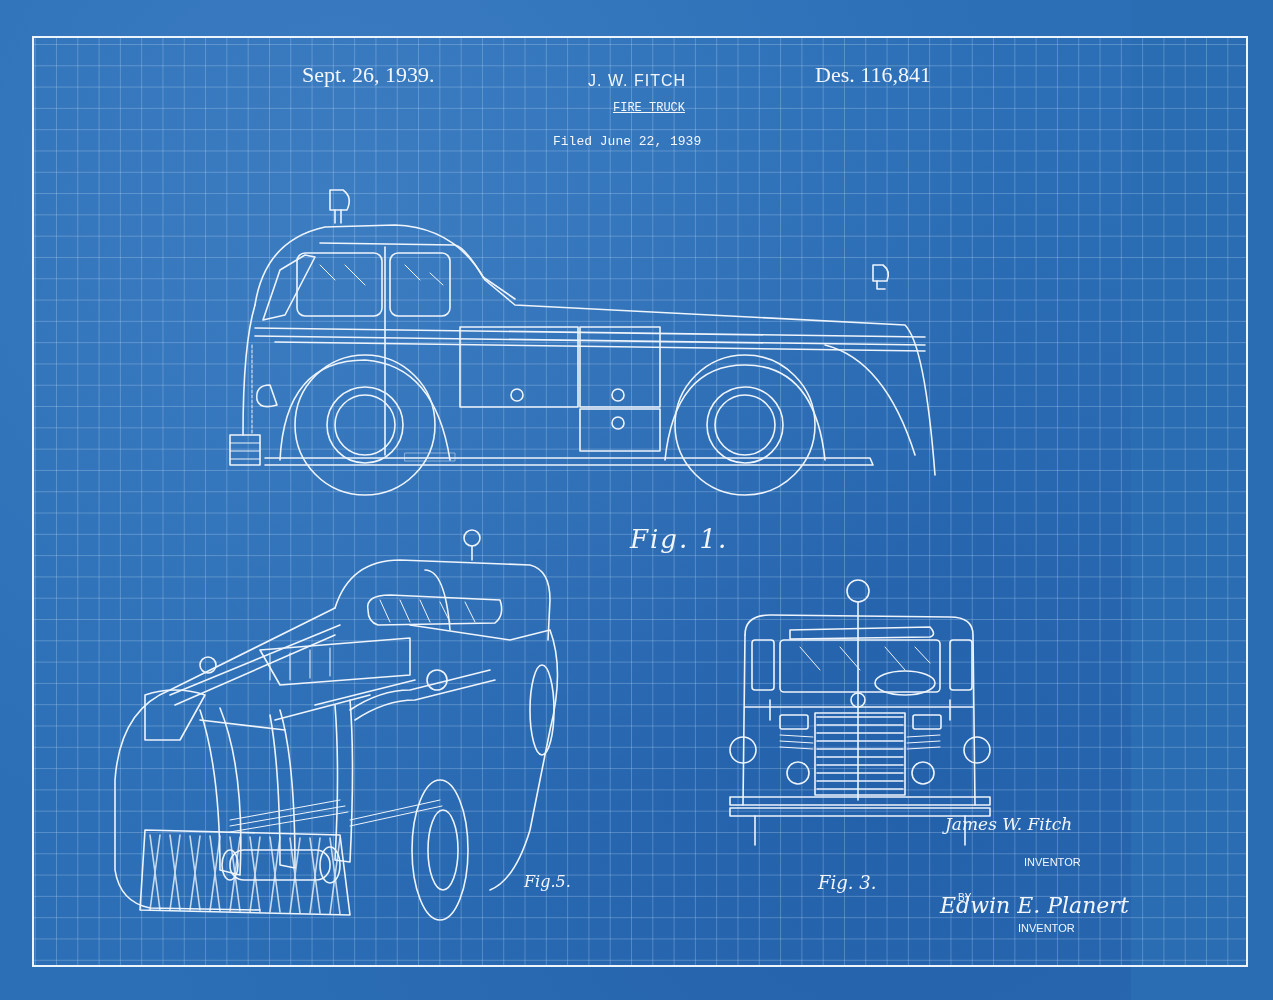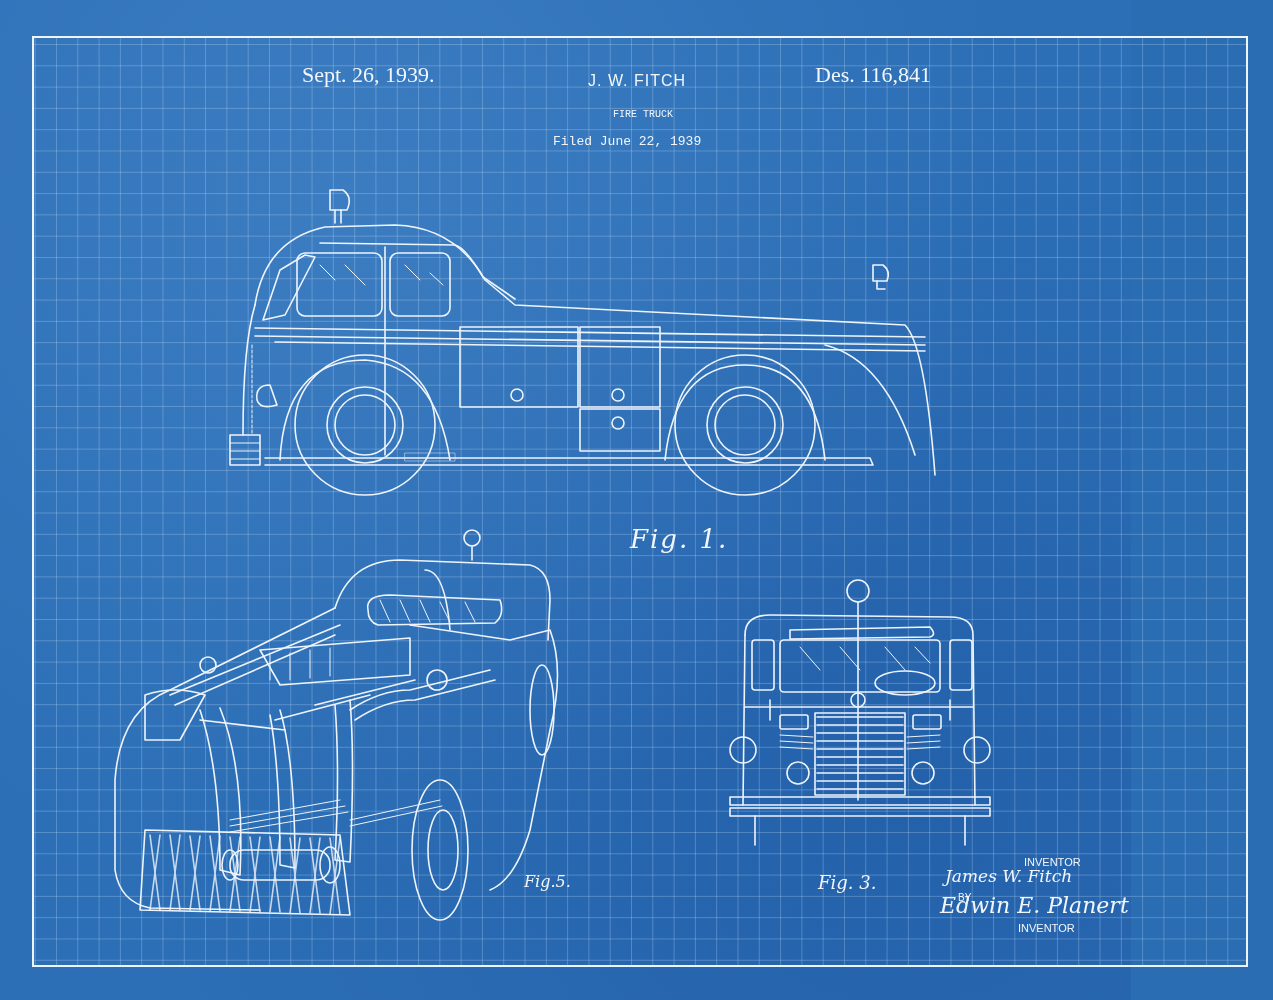--- a/index.html
+++ b/index.html
@@ -22,28 +22,28 @@
       background-image:
         linear-gradient(to right, rgba(200,225,250,0.28) 1px, transparent 1px),
         linear-gradient(to bottom, rgba(200,225,250,0.28) 1px, transparent 1px);
       background-size: 21.3px 21.3px;
       background-position: 22px 6px;
     }
     .hdr { position: absolute; color: #f2f6fb; white-space: nowrap; }
     .date { left: 302px; top: 62px; font-size: 22px; }
     .patno { left: 815px; top: 62px; font-size: 22px; }
     .inventor-name { left: 588px; top: 72px; font-size: 16px; font-family: "Liberation Sans", sans-serif; letter-spacing: 1px; }
-    .subject { left: 613px; top: 109px; font-size: 10px; font-family: "Liberation Mono", monospace; }
+    .subject { left: 613px; top: 101px; font-size: 12px; font-family: "Liberation Mono", monospace; text-decoration: underline; }
     .filed { left: 553px; top: 134px; font-size: 13px; font-family: "Liberation Mono", monospace; }
     .fig { position: absolute; color: #f2f6fb; font-style: italic; font-family: "DejaVu Serif", serif; }
     .fig1 { left: 630px; top: 524px; font-size: 26px; letter-spacing: 2px; }
     .fig5 { left: 524px; top: 872px; font-size: 16px; }
     .fig3 { left: 818px; top: 872px; font-size: 18px; }
     .sig-inventor-label { left: 1024px; top: 856px; font-size: 11px; font-family: "Liberation Sans", sans-serif; }
-    .sig-name { left: 945px; top: 866px; font-size: 17px; font-style: italic; font-family: "DejaVu Serif", serif; }
+    .sig-name { left: 945px; top: 814px; font-size: 17px; font-style: italic; font-family: "DejaVu Serif", serif; }
     .sig-by { left: 958px; top: 892px; font-size: 10px; font-family: "Liberation Sans", sans-serif; }
     .sig-attorney-scrawl { left: 940px; top: 893px; font-size: 22px; font-style: italic; font-family: "DejaVu Serif", serif; }
     .sig-attorney-label { left: 1018px; top: 922px; font-size: 11px; font-family: "Liberation Sans", sans-serif; }
     svg.drawing { position: absolute; overflow: visible; }
     svg.drawing * { fill: none; stroke: #eef4fb; stroke-width: 1.6; stroke-linejoin: round; stroke-linecap: round; }
     svg.drawing .thin { stroke-width: 1; }
     svg.drawing .mesh { stroke-width: 0.6; opacity: 0.8; }
   </style>
 </head>
 <body>

